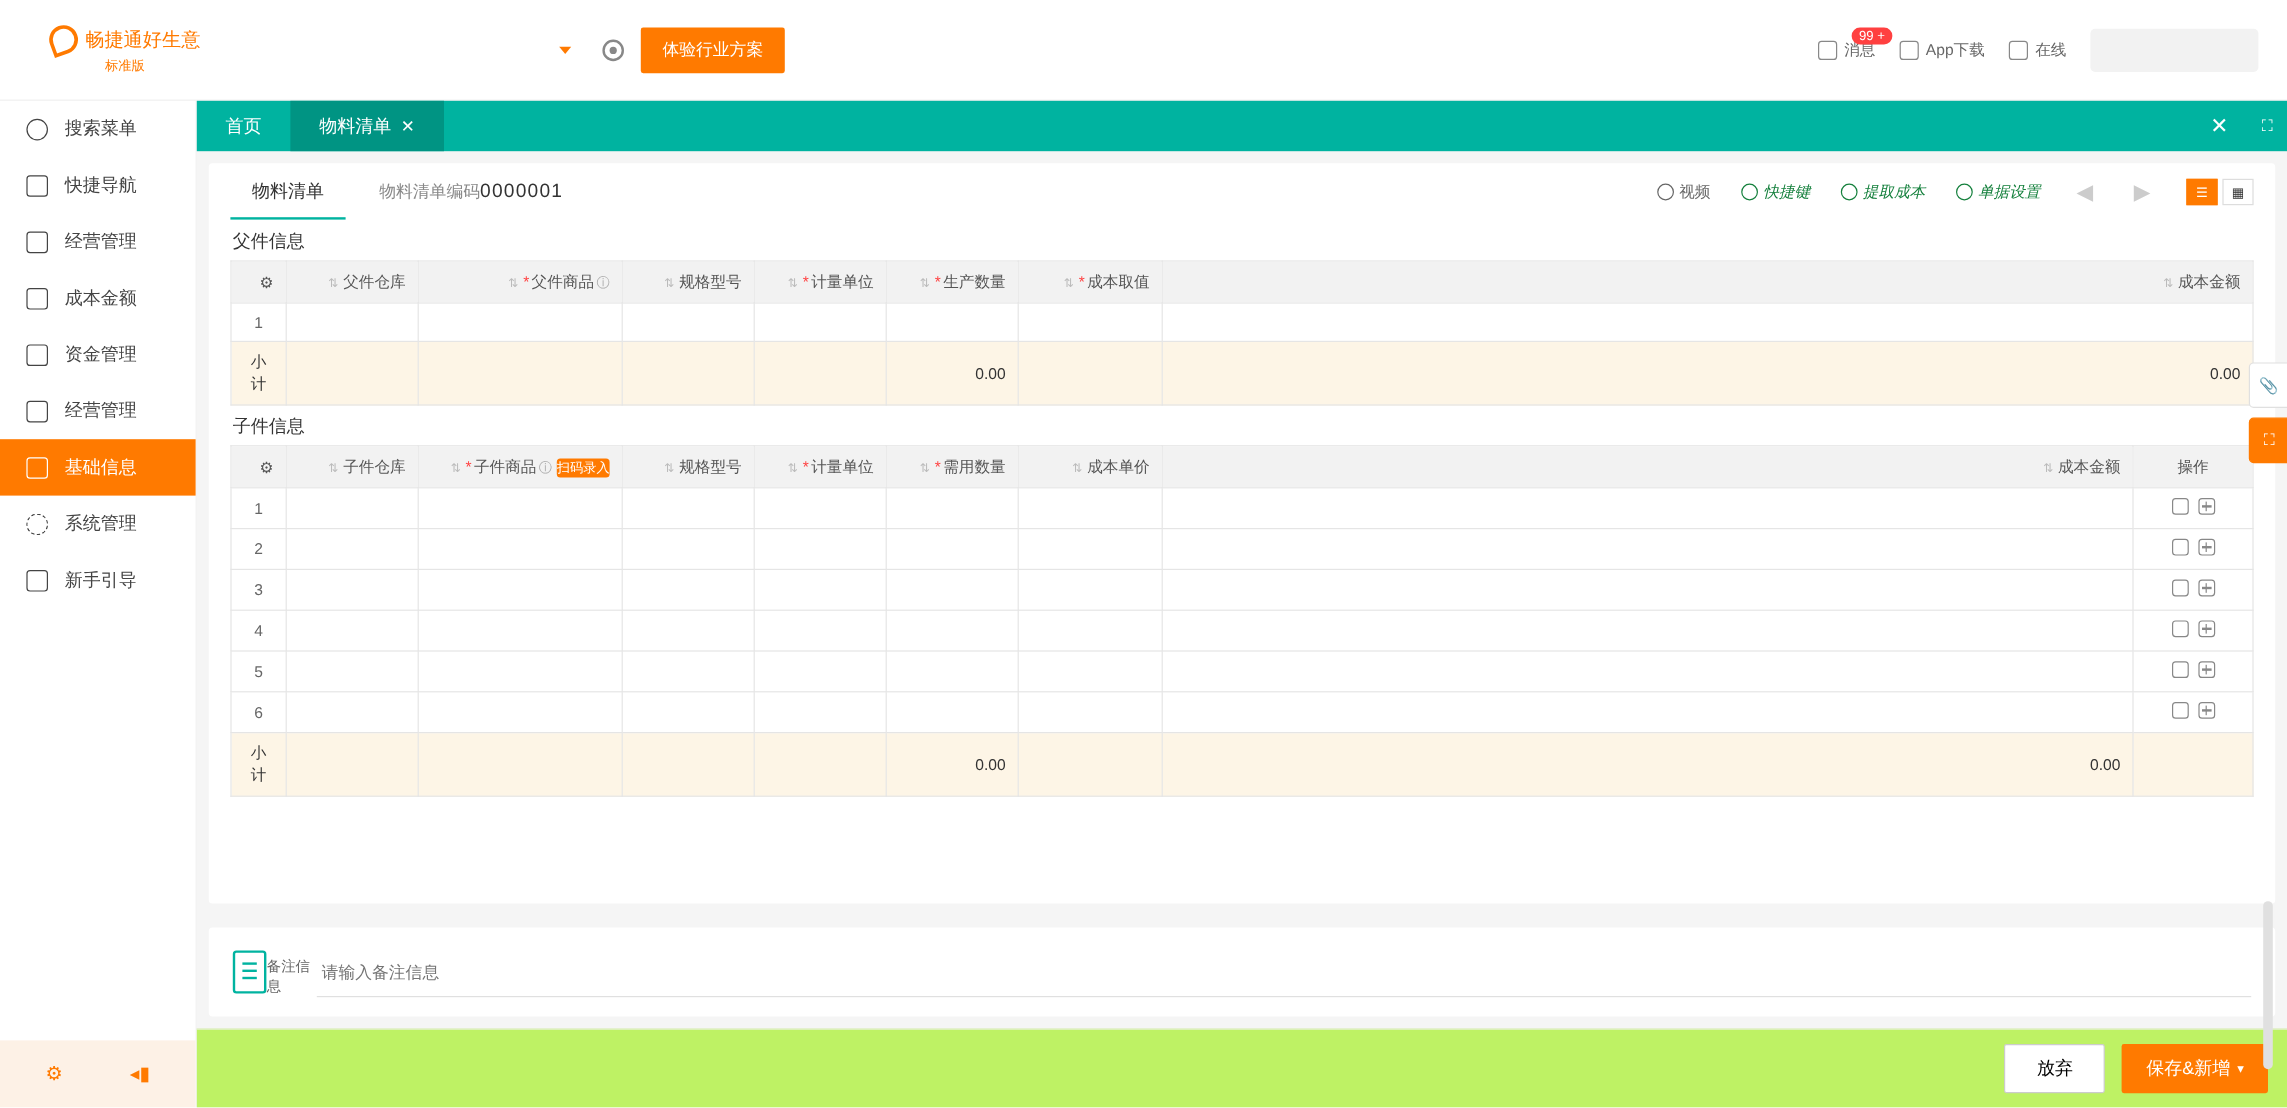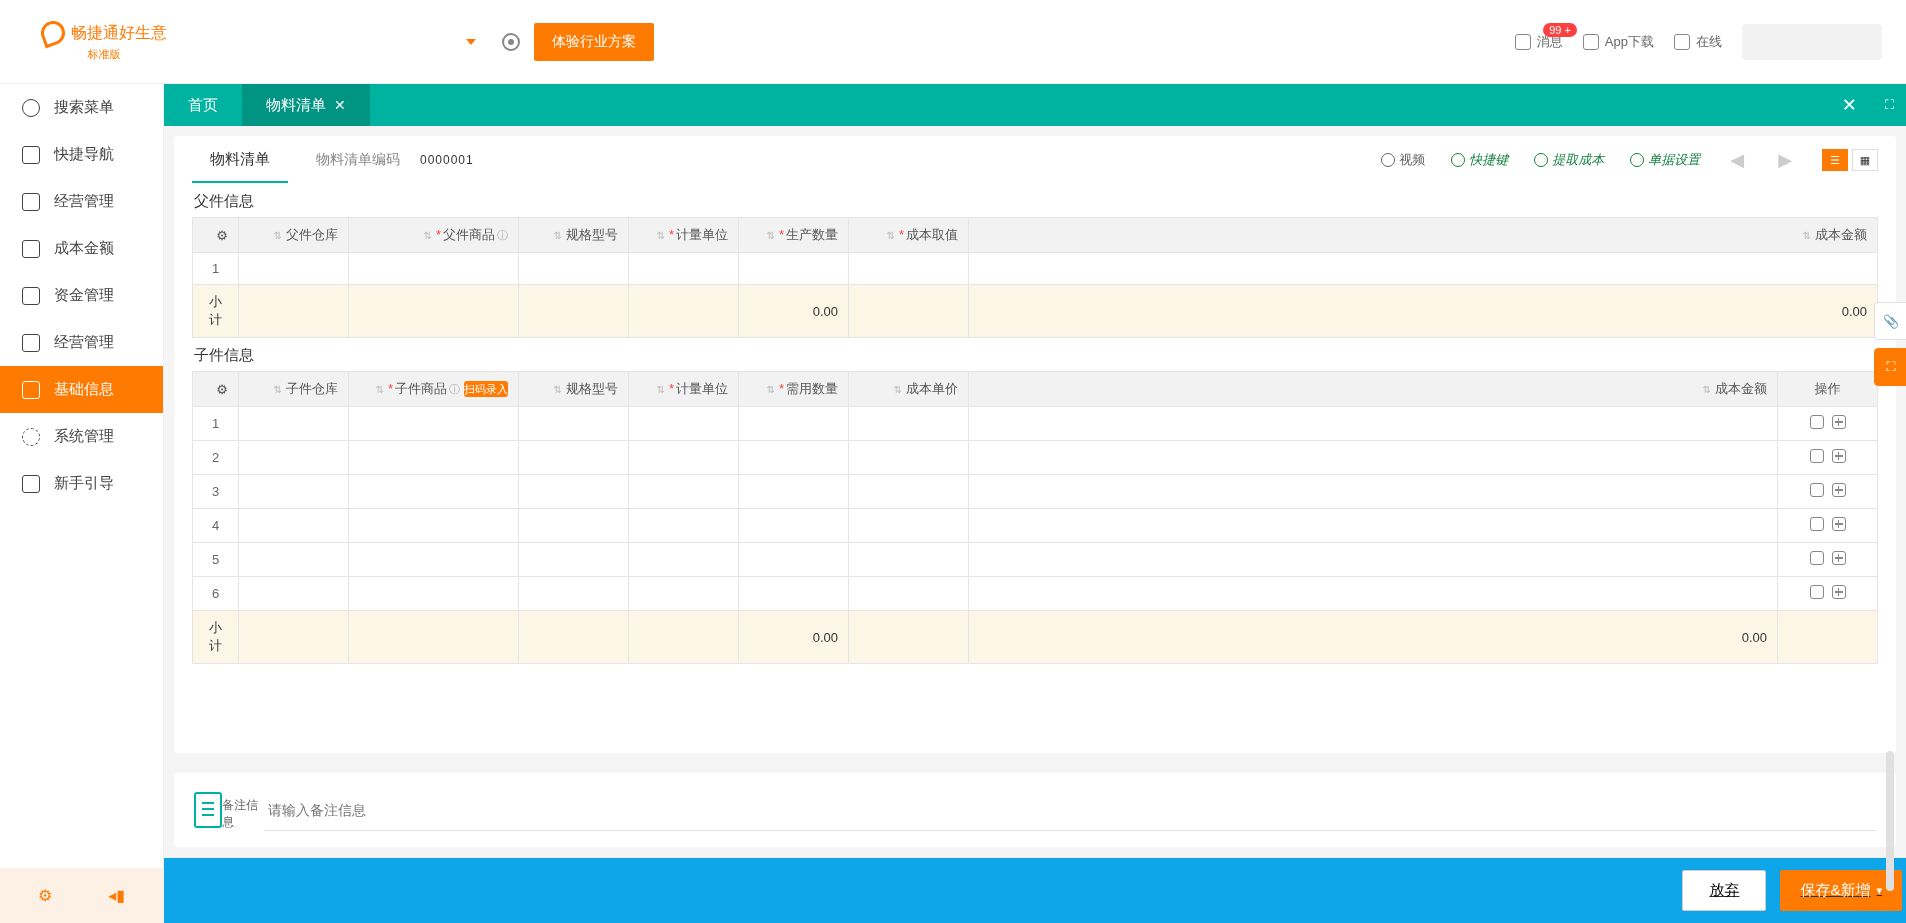--- a/index.html
+++ b/index.html
@@ -183,21 +183,21 @@
   padding: 0 18px;
   height: 48px;
 }
 .ph-tab {
   padding: 12px 18px;
   border-bottom: 2px solid #00b3a0;
   color: #333;
   font-size: 15px;
 }
 .ph-code-label { margin-left: 28px; color: #888; font-size: 14px; }
-.ph-code { margin-left: 20px; font-size: 12px; letter-spacing: 1px; }
+.ph-code { margin-left: 0; font-size: 16px; letter-spacing: 1px; }
 .ph-right { margin-left: auto; display: flex; align-items: center; gap: 26px; font-size: 13px; }
 .ph-link { display: flex; align-items: center; gap: 4px; cursor: pointer; color: #666; }
 .ph-link.orange { color: #15803d; font-style: italic; }
 .mini-icon { width: 14px; height: 14px; border: 1.5px solid currentColor; border-radius: 50%; display: inline-block; }
 .nav-chevron { color: #ccc; font-size: 18px; padding: 0 4px; }
 .view-toggle { display: flex; gap: 4px; }
 .vt-btn {
   width: 26px; height: 22px;
   border: 1px solid #ddd;
   display: flex; align-items: center; justify-content: center;
@@ -280,27 +280,26 @@
 .remark-input {
   flex: 1;
   border: none;
   border-bottom: 1px solid #e0e0e0;
   padding: 8px 4px;
   font-size: 14px;
   outline: none;
 }
 
 .footer-bar {
-  background: #0ea5e9;
+  background: #bef264;
   border-top: 1px solid #eee;
-  padding: 12px 4px;
+  padding: 12px 16px;
   display: flex;
   justify-content: flex-end;
   gap: 14px;
-  text-decoration: underline;
 }
 .btn-plain {
   background: #fff;
   border: 1px solid #ccc;
   padding: 10px 26px;
   font-size: 15px;
   cursor: pointer;
   border-radius: 2px;
 }
 .btn-primary {

